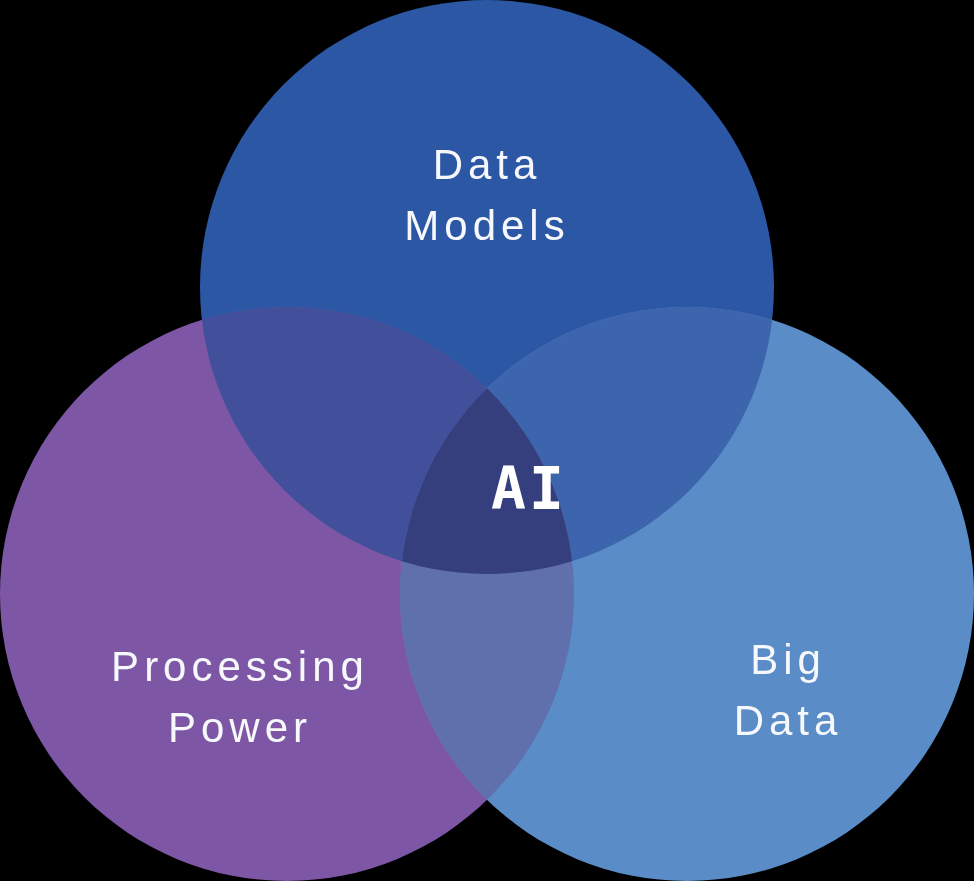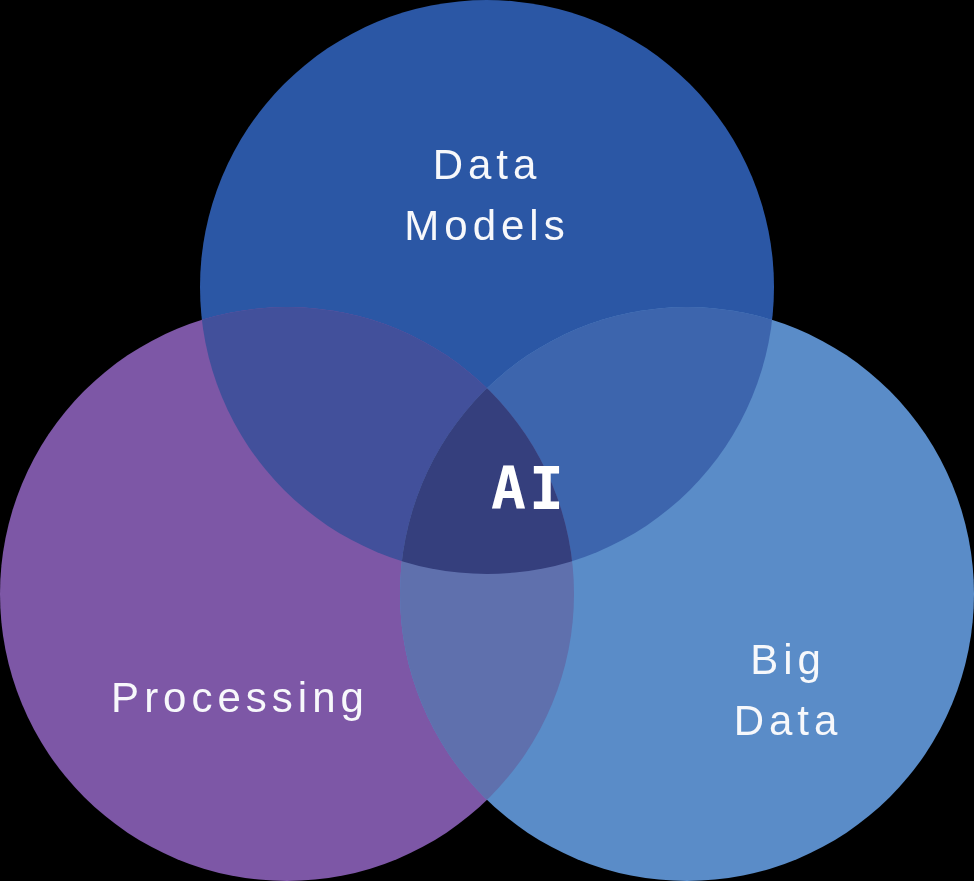--- a/index.html
+++ b/index.html
@@ -88,20 +88,21 @@
     </g>
   </svg>
 
   <div class="circle-label" style="left: 487px; top: 196px;">
     <span class="line">Data</span>
     <span class="line">Models</span>
   </div>
 
   <div class="circle-label" style="left: 240px; top: 691px; margin-top: 7px;">
     <span class="line">Processing</span>
+    <span class="line">Power</span>
   </div>
 
   <div class="circle-label" style="left: 748px; top: 691px; margin-left: 40px;">
     <span class="line">Big</span>
     <span class="line">Data</span>
   </div>
 
   <div class="center-label" style="left: 489px; top: 489px;">AI</div>
 
 </div>

